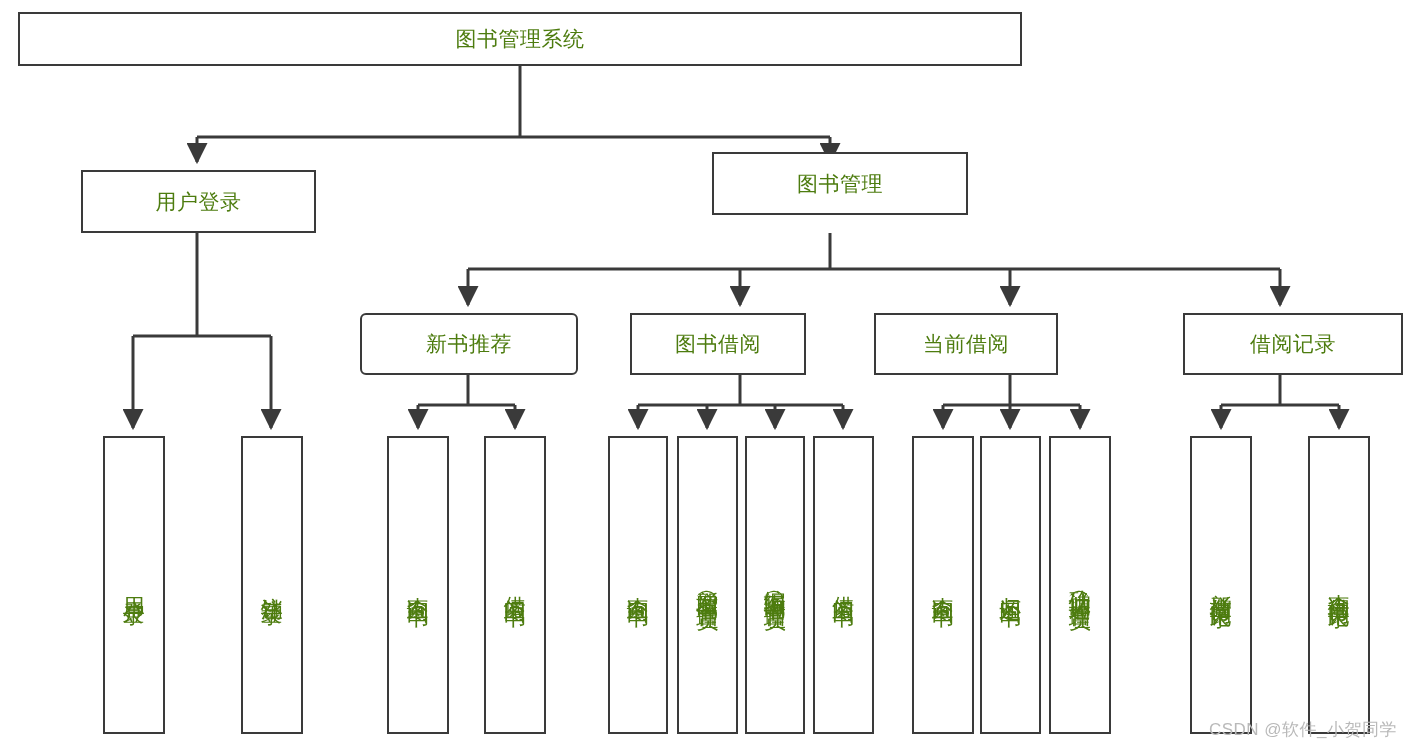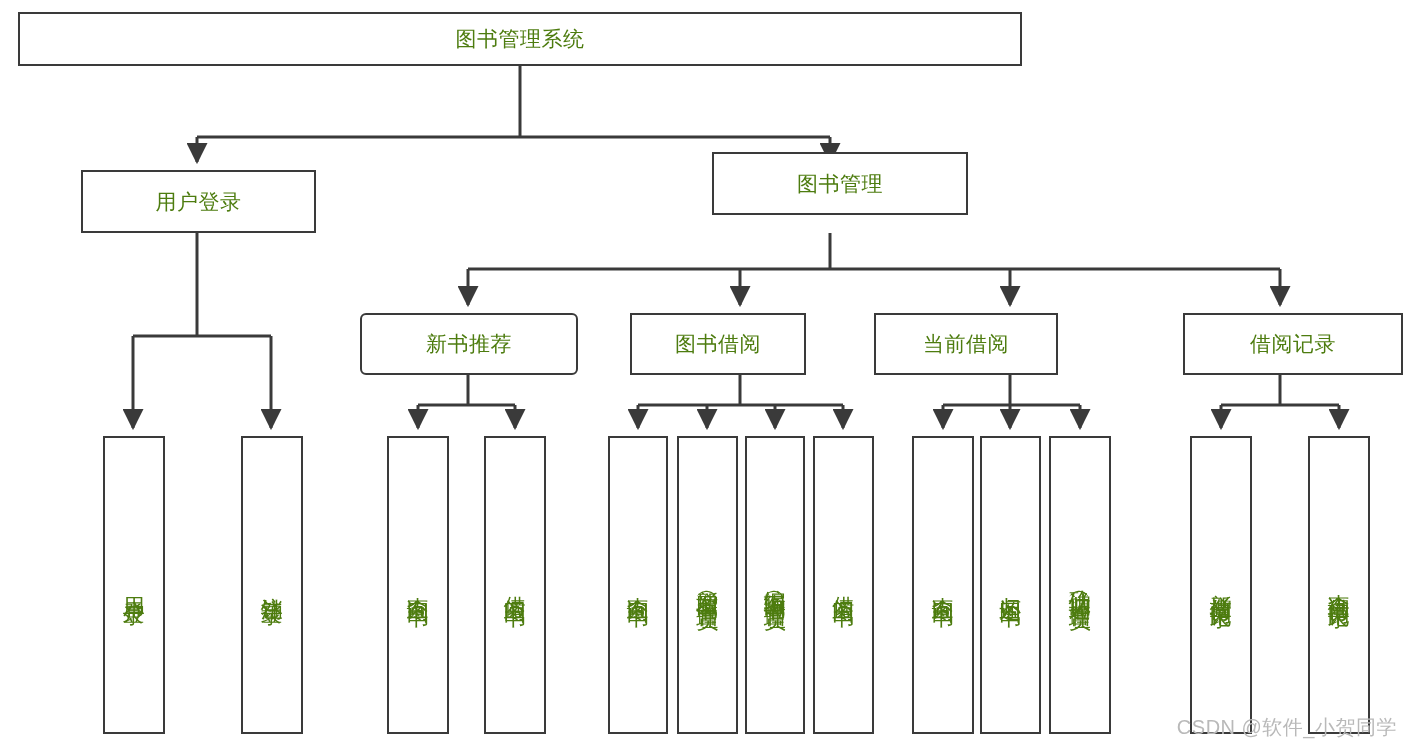--- a/index.html
+++ b/index.html
@@ -49,21 +49,21 @@
     font-size: 22px;
     line-height: 1.25;
     letter-spacing: 3px;
     white-space: nowrap;
     text-align: center;
   }
   #watermark {
     position: absolute;
     right: 8px;
     bottom: 6px;
-    font-size: 20px;
+    font-size: 17px;
     color: #b9b9b9;
     letter-spacing: 0.5px;
     white-space: nowrap;
     user-select: none;
     margin-top: 33px;
   }
 </style>
 </head>
 <body>
 

